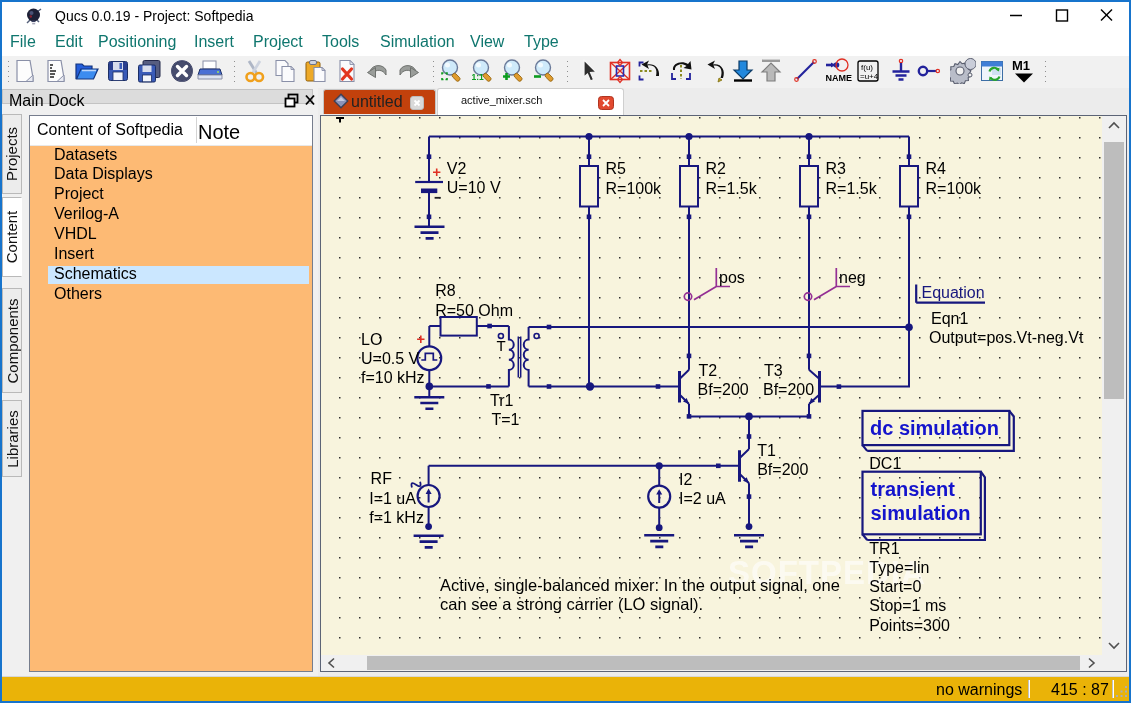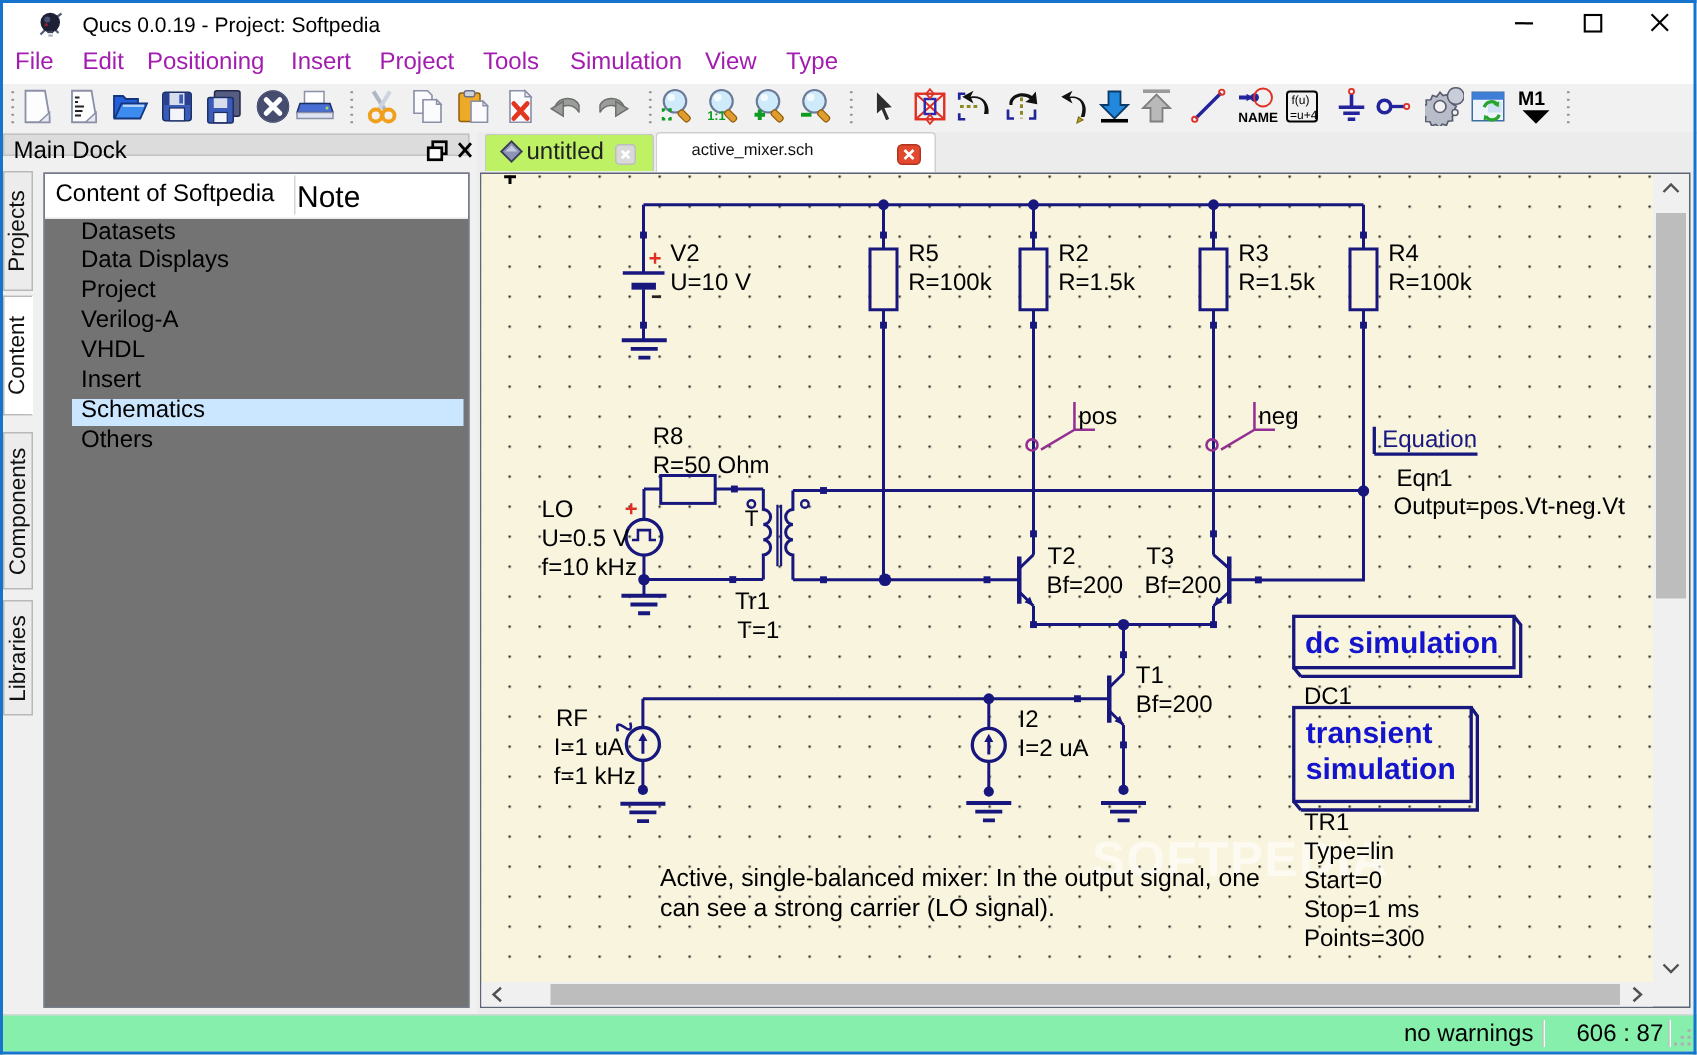--- a/index.html
+++ b/index.html
@@ -1,45 +1,45 @@
 <!DOCTYPE html>
 <html><head><meta charset="utf-8"><style>
 html,body{margin:0;padding:0;width:1131px;height:703px;overflow:hidden;background:#fff;
 font-family:"Liberation Sans",sans-serif;}
 .abs{position:absolute;}
 #titlebar{left:0;top:0;width:1131px;height:30px;background:#fff;}
 #title-text{left:55px;top:8px;font-size:14px;color:#000;text-align:center;}
 #menubar{left:0;top:30px;width:1131px;height:26px;background:#fff;}
-.menu{position:absolute;top:3px;font-size:16px;color:#a21caf;text-align:center;}
+.menu{position:absolute;top:3px;font-size:16px;color:#0f766e;text-align:center;}
 #toolbar{left:0;top:56px;width:1131px;height:32px;background:#f1f1f1;border-bottom:1px solid #b9b9b9;}
 .ticon{position:absolute;top:2px;}
 .tsep{position:absolute;top:3px;width:3px;height:25px;
 background-image:radial-gradient(circle,#8f8f8f 30%,transparent 32%);background-size:3px 5px;}
 #dockhdr{left:2px;top:89px;width:311px;height:15px;background:#dcdcdc;border:1px solid #c3c3c3;box-sizing:border-box;}
 #dockhdr span{position:absolute;left:6px;top:2px;font-size:16px;color:#000;}
 #dockbg{left:0;top:88px;width:318px;height:590px;background:#f0f0f0;}
 .vtab{position:absolute;left:2px;width:20px;background:#ececec;border:1px solid #b9b9b9;box-sizing:border-box;}
 .vtab.sel{background:#fff;border-right:1px solid #fff;}
 .vtab div{position:absolute;font-size:15px;color:#111;white-space:nowrap;
 text-align:center;line-height:20px;transform:rotate(-90deg);}
-#panel{left:29px;top:115px;width:284px;height:557px;background:#737373;border:1px solid #767d8d;box-sizing:border-box;}
+#panel{left:29px;top:115px;width:284px;height:557px;background:#fdba74;border:1px solid #767d8d;box-sizing:border-box;}
 #phdr{position:absolute;left:0;top:0;width:100%;height:29px;background:#fff;border-bottom:1px solid #e8e8e8;}
 #phdr .h1{position:absolute;left:7px;top:5px;font-size:16px;color:#000;}
 #phdr .h2{position:absolute;left:168px;top:5px;font-size:20px;color:#000;}
 #phdr .dv{position:absolute;left:166px;top:1px;width:1px;height:26px;background:#d4d4d4;}
 .trow{position:absolute;left:24px;font-size:16px;color:#000;height:20px;}
 #hilite{position:absolute;left:18px;top:150.4px;width:261px;height:17.6px;background:#cbe7ff;}
 #mdibg{left:318px;top:88px;width:813px;height:590px;background:#ececec;}
-.tab1{position:absolute;left:323px;top:89px;width:113px;height:25px;background:#bef264;border:1px solid #c6c6c6;border-bottom:none;border-radius:3px 3px 0 0;box-sizing:border-box;}
+.tab1{position:absolute;left:323px;top:89px;width:113px;height:25px;background:#c2410c;border:1px solid #c6c6c6;border-bottom:none;border-radius:3px 3px 0 0;box-sizing:border-box;}
 .tab2{position:absolute;left:437px;top:88px;width:187px;height:27px;background:#fff;border:1px solid #cfcfcf;border-bottom:none;border-radius:3px 3px 0 0;box-sizing:border-box;}
 #frame{left:320px;top:115px;width:807px;height:557px;border:1px solid #5c6476;background:#f0f0f0;box-sizing:border-box;}
 #canvas{left:321px;top:116px;width:781px;height:539px;background:#f8f4dd;overflow:hidden;}
 #vsb{left:1102px;top:116px;width:24px;height:539px;background:#f0f0f0;}
 #hsb{left:321px;top:655px;width:781px;height:16px;background:#f0f0f0;}
-#statusbar{left:0;top:676px;width:1131px;height:25px;background:#86efac;border-top:1px solid #d7d7d7;box-sizing:border-box;}
+#statusbar{left:0;top:676px;width:1131px;height:25px;background:#eab308;border-top:1px solid #d7d7d7;box-sizing:border-box;}
 #statusbar .t{position:absolute;top:4px;font-size:16px;color:#000;}
 .sbsep{position:absolute;top:3px;width:1px;height:18px;background:#c2c2c2;box-shadow:1px 0 0 #fff;}
 .winborder{background:#1774cc;}
 svg text{font-family:"Liberation Sans",sans-serif;}
 </style></head>
 <body>
 <div class="abs" id="titlebar">
  <svg class="abs" style="left:24px;top:6px" width="20" height="20" viewBox="0 0 20 20">
   <line x1="3" y1="17" x2="8" y2="12" stroke="#55607a" stroke-width="1.5"></line>
   <line x1="13" y1="6" x2="17" y2="3" stroke="#55607a" stroke-width="1.5"></line>
@@ -536,21 +536,21 @@
 <svg width="781" height="16" viewBox="0 0 781 16">
 <rect x="0" y="0" width="781" height="16" fill="#f0f0f0"></rect>
 <rect x="46" y="1" width="713" height="14" fill="#bdbdbd"></rect>
 <path d="M13,3.5 l-5,4.5 l5,4.5" stroke="#505050" stroke-width="1.6" fill="none"></path>
 <path d="M768,3.5 l5,4.5 l-5,4.5" stroke="#505050" stroke-width="1.6" fill="none"></path>
 </svg>
 </div>
 <div class="abs" id="statusbar">
  <span class="t" style="left:936px">no warnings</span>
  <div class="sbsep" style="left:1028px"></div>
- <span class="t" style="left:1051px">606 : 87</span>
+ <span class="t" style="left:1051px">415 : 87</span>
  <div class="sbsep" style="left:1112px"></div>
  <svg class="abs" style="left:1116px;top:9px" width="13" height="13" viewBox="0 0 13 13">
   <g fill="#aeaeae">
         <rect x="9" y="9" width="2" height="2"></rect>
         <rect x="9" y="4.5" width="2" height="2"></rect>
         <rect x="4.5" y="9" width="2" height="2"></rect>
         <rect x="9" y="0" width="2" height="2"></rect>
         <rect x="0" y="9" width="2" height="2"></rect>
         <rect x="4.5" y="4.5" width="2" height="2"></rect>
       </g>

